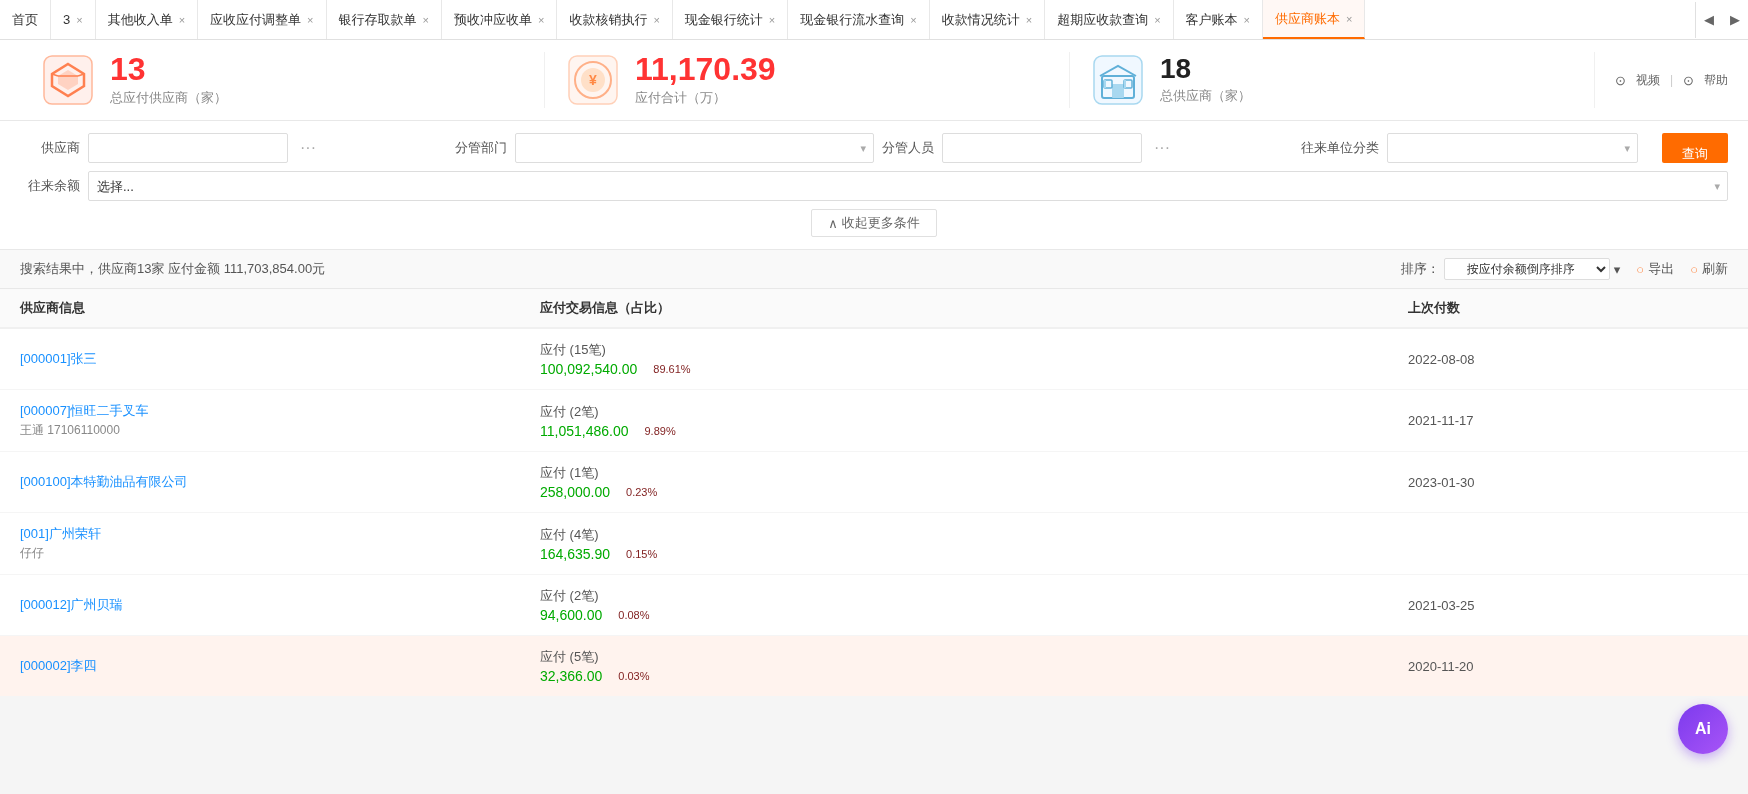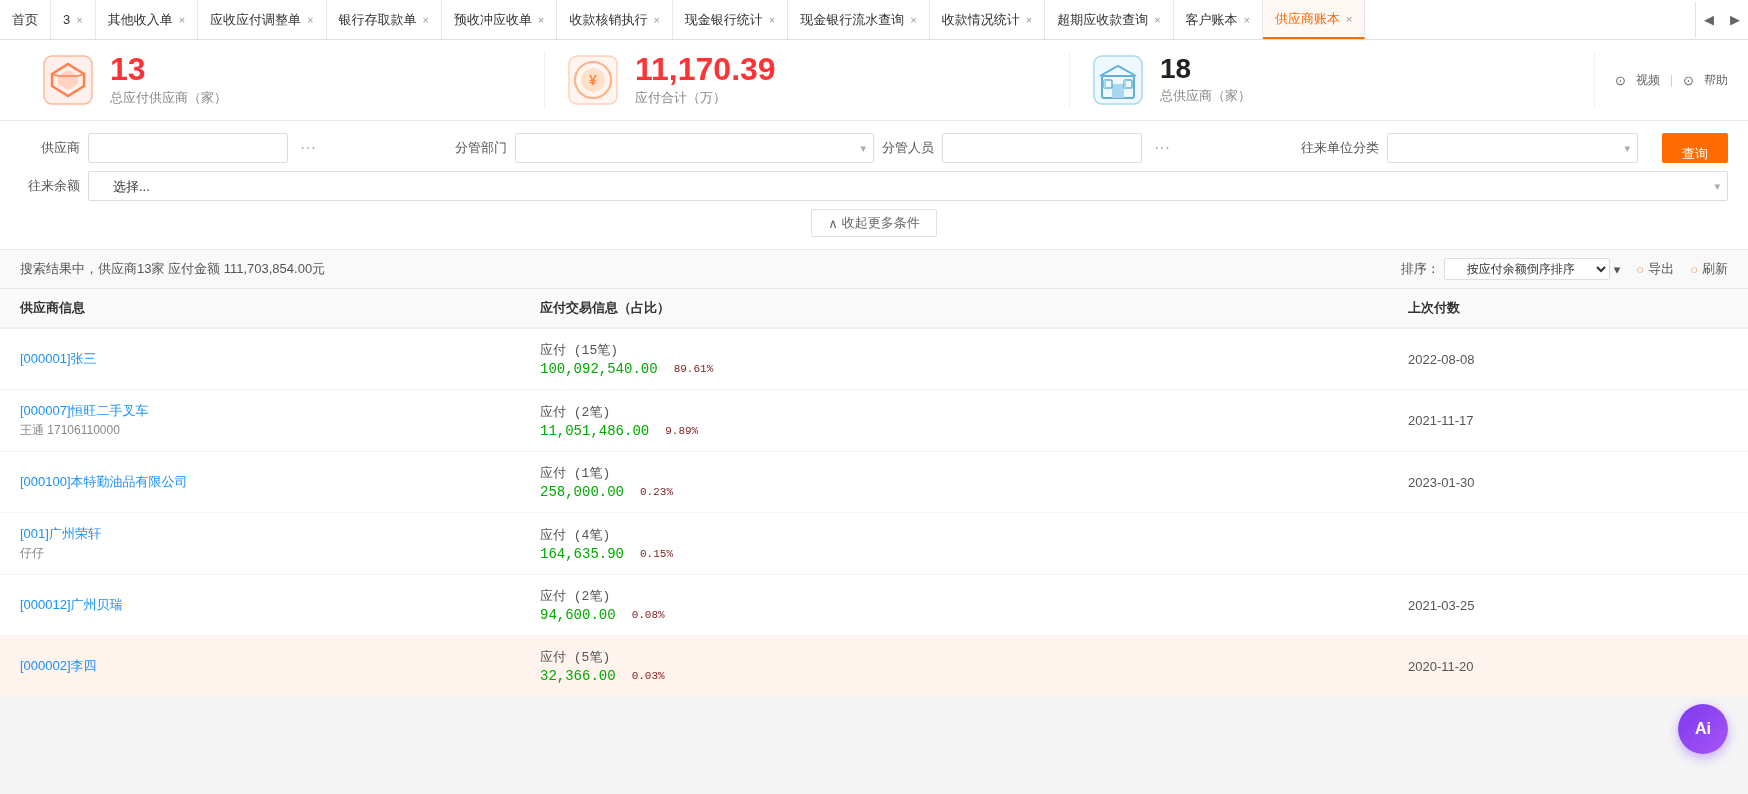--- a/index.html
+++ b/index.html
@@ -24,21 +24,21 @@
     .stat-label { font-size: 13px; color: #888; margin-top: 4px; }
     .help-links { display: flex; align-items: center; gap: 10px; font-size: 12px; color: #666; white-space: nowrap; padding-left: 20px; }
     .help-links span { cursor: pointer; }
 
     
     .filter-area { background: #fff; padding: 12px 20px 8px; border-bottom: 1px solid #e8e8e8; }
     .filter-row { display: flex; align-items: center; gap: 0; margin-bottom: 8px; }
     .filter-item { display: flex; align-items: center; flex: 1; gap: 8px; }
     .filter-label { font-size: 13px; color: #555; white-space: nowrap; min-width: 60px; text-align: right; }
     .filter-input { flex: 1; height: 30px; border: 1px solid #ddd; border-radius: 2px; padding: 0 8px; font-size: 13px; color: #333; outline: none; }
-    .filter-select { flex: 1; height: 30px; border: 1px solid #ddd; border-radius: 2px; padding: 0 24px; font-size: 13px; color: #333; outline: none; background: #fff; cursor: pointer; appearance: none; position: relative; }
+    .filter-select { flex: 1; height: 30px; border: 1px solid #ddd; border-radius: 2px; padding: 0 8px; font-size: 13px; color: #333; outline: none; background: #fff; cursor: pointer; appearance: none; position: relative; }
     .filter-select-wrap { flex: 1; position: relative; display: flex; align-items: center; }
     .filter-select-wrap .arrow-down { position: absolute; right: 8px; color: #aaa; font-size: 11px; pointer-events: none; }
     .filter-dots { color: #aaa; font-size: 16px; cursor: pointer; margin-left: 4px; }
     .search-btn { background: #ff6b00; color: #fff; border: none; border-radius: 2px; padding: 12px 20px; height: 30px; font-size: 13px; cursor: pointer; white-space: nowrap; }
     .collapse-btn { display: flex; align-items: center; justify-content: center; gap: 4px; font-size: 13px; color: #666; cursor: pointer; border: 1px solid #e0e0e0; border-radius: 2px; padding: 4px 16px; background: #fff; }
     .collapse-row { display: flex; justify-content: center; margin: 4px 0; }
 
     
     .result-bar { background: #f9f9f9; border-bottom: 1px solid #e8e8e8; padding: 8px 20px; display: flex; align-items: center; justify-content: space-between; }
     .result-text { font-size: 13px; color: #555; }
@@ -48,21 +48,21 @@
     .sort-select select { border: 1px solid #ddd; border-radius: 2px; padding: 2px 18px; font-size: 12px; color: #333; background: #fff; cursor: pointer; }
     .action-icon { display: flex; align-items: center; gap: 4px; cursor: pointer; }
 
     
     .table-container { background: #fff; }
     .table-header { display: grid; grid-template-columns: 520px 1fr 320px; padding: 10px 20px; border-bottom: 2px solid #f0f0f0; font-weight: bold; font-size: 13px; color: #333; background: #fafafa; }
     .table-row { display: grid; grid-template-columns: 520px 1fr 320px; padding: 12px 20px; border-bottom: 1px solid #f5f5f5; align-items: center; }
     .table-row.highlighted { background: #fff3ee; }
     .supplier-link { color: #1890ff; text-decoration: none; font-size: 13px; cursor: pointer; }
     .supplier-sub { font-size: 12px; color: #888; margin-top: 2px; }
-    .tx-info { display: flex; flex-direction: column; gap: 2px; font-family: Liberation Mono, monospace; }
+    .tx-info { display: flex; flex-direction: column; gap: 2px; }
     .tx-label { font-size: 13px; color: #555; }
     .tx-amount { font-size: 14px; color: #00aa00; font-weight: 500; cursor: pointer; }
     .tx-percent { font-size: 11px; color: #7f1d1d; margin-left: 16px; }
     .tx-row { display: flex; align-items: center; gap: 0; }
     .last-pay { font-size: 13px; color: #555; }
   </style>
 </head>
 <body>
 
 <div class="top-nav">

